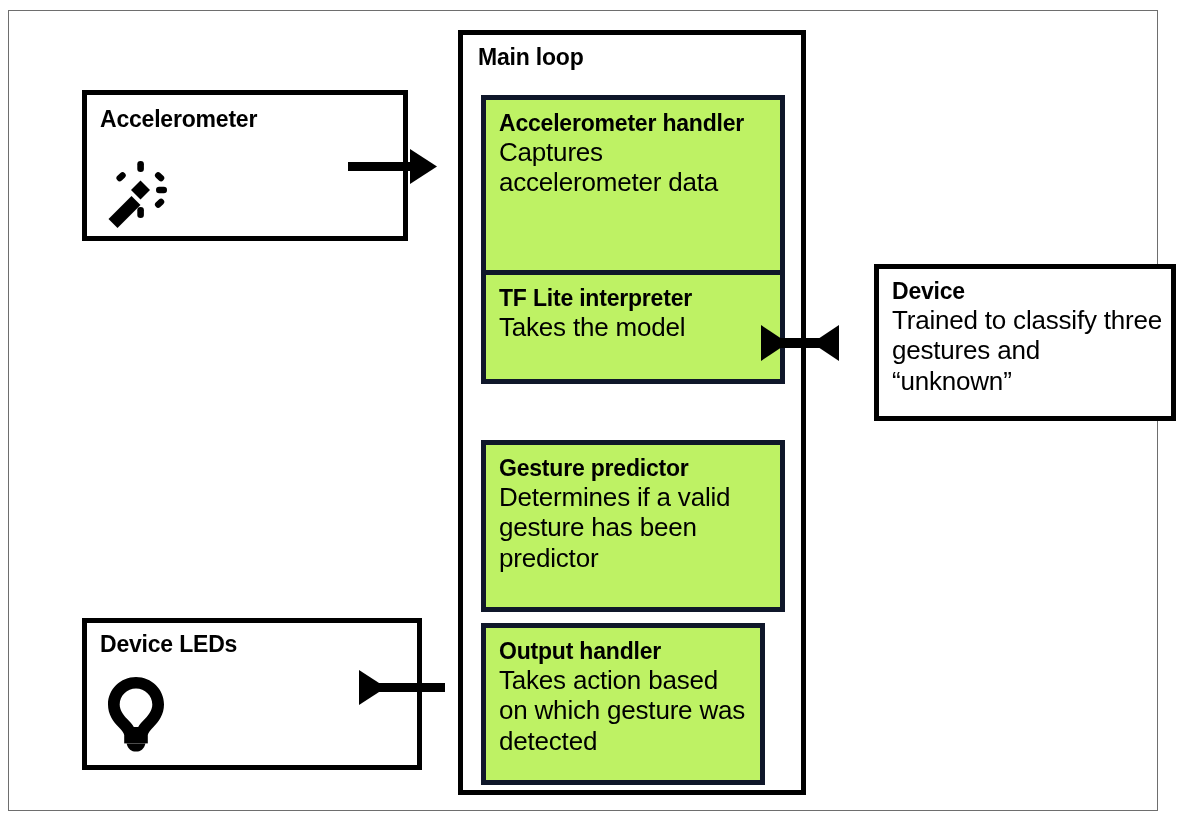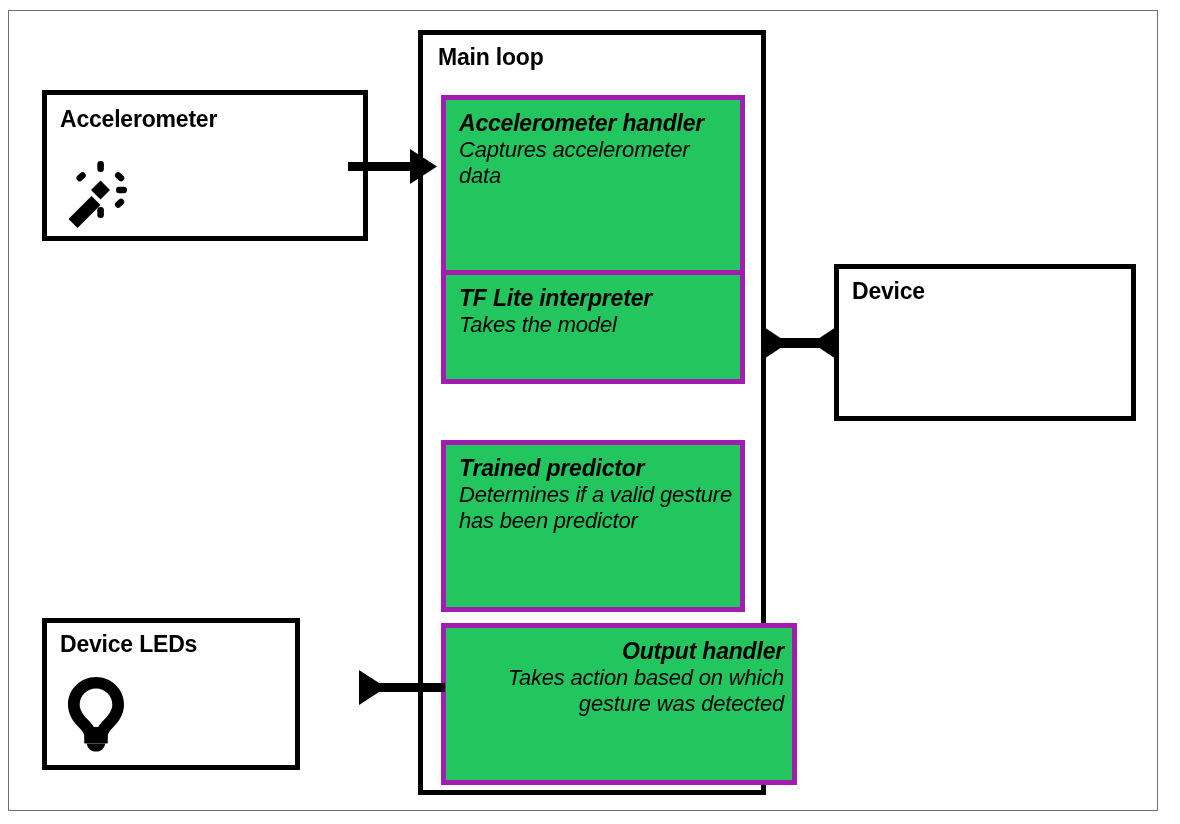--- a/index.html
+++ b/index.html
@@ -32,41 +32,41 @@
     box-sizing: border-box;
     background: #ffffff;
   }
 
   
   .box {
     position: absolute;
     background: #ffffff;
     border: 5px solid #000000;
     box-sizing: border-box;
+    margin-left: 40px;
   }
 
   .box-inner {
     position: absolute;
-    background: #22c55e;
-    border: 5px solid #a21caf;
+    background: #bef264;
+    border: 5px solid #0f172a;
     box-sizing: border-box;
-    font-style: italic;
   }
 
   
   .title {
     font-weight: bold;
     font-size: 23px;
     line-height: 1.16;
     color: #000000;
     letter-spacing: -0.2px;
   }
   .desc {
     font-weight: normal;
-    font-size: 22px;
+    font-size: 26px;
     line-height: 1.18;
     color: #000000;
     letter-spacing: -0.2px;
   }
 
   .pad {
     position: absolute;
     left: 13px;
     top: 10px;
     right: 8px;
@@ -121,21 +121,21 @@
           <rect x="36.3" y="54.0" width="6.6" height="11.0" rx="3.2"></rect>
           <rect x="55.0" y="33.7" width="11.0" height="6.6" rx="3.2"></rect>
           <rect x="15.0" y="20.5" width="10.2" height="6.4" rx="3.1" transform="rotate(-42 20.1 23.7)"></rect>
           <rect x="53.5" y="20.5" width="10.2" height="6.4" rx="3.1" transform="rotate(42 58.6 23.7)"></rect>
           <rect x="53.5" y="47.0" width="10.2" height="6.4" rx="3.1" transform="rotate(-42 58.6 50.2)"></rect>
         </g>
       </svg>
     </span>
   </div>
 
-  <div class="box" style="left:42px; top:618px; width:258px; height:152px;">
+  <div class="box" style="left:42px; top:618px; width:340px; height:152px;">
     <div class="pad" style="top:8px;">
       <div class="title">Device LEDs</div>
     </div>
     <span class="icon" style="left:14px; top:50px;">
       <svg width="70" height="82" viewBox="0 0 70 82" aria-hidden="true">
         <g fill="#000000">
           <path d="M35 4 C19.5 4 7 16.2 7 31.4 C7 41.2 12.2 48.6 17.8 54.2
                    C21.0 57.4 22.6 59.5 23.2 62.0 L46.8 62.0
                    C47.4 59.5 49.0 57.4 52.2 54.2 C57.8 48.6 63 41.2 63 31.4
                    C63 16.2 50.5 4 35 4 Z
@@ -165,36 +165,37 @@
 
     <div class="box-inner" style="left:18px; top:235px; width:304px; height:114px;">
       <div class="pad">
         <div class="title">TF Lite interpreter</div>
         <div class="desc">Takes the model</div>
       </div>
     </div>
 
     <div class="box-inner" style="left:18px; top:405px; width:304px; height:172px;">
       <div class="pad">
-        <div class="title">Trained predictor</div>
+        <div class="title">Gesture predictor</div>
         <div class="desc">Determines if a valid gesture has been predictor</div>
       </div>
     </div>
 
-    <div class="box-inner" style="left:18px; top:588px; width:356px; height:162px;text-align:right;">
+    <div class="box-inner" style="left:18px; top:588px; width:284px; height:162px;">
       <div class="pad">
         <div class="title">Output handler</div>
         <div class="desc">Takes action based on which gesture was detected</div>
       </div>
     </div>
   </div>
 
   <div class="box" style="left:834px; top:264px; width:302px; height:157px;">
     <div class="pad" style="top:9px;">
       <div class="title">Device</div>
+      <div class="desc">Trained to classify three gestures and “unknown”</div>
     </div>
   </div>
 
   <svg class="arrow-layer" viewBox="0 0 1180 824">
 
     <g>
       <rect x="348" y="162" width="78" height="9" fill="#000000"></rect>
       <path d="M410 149 L437 166.5 L410 184 Z" fill="#000000"></path>
     </g>
 

